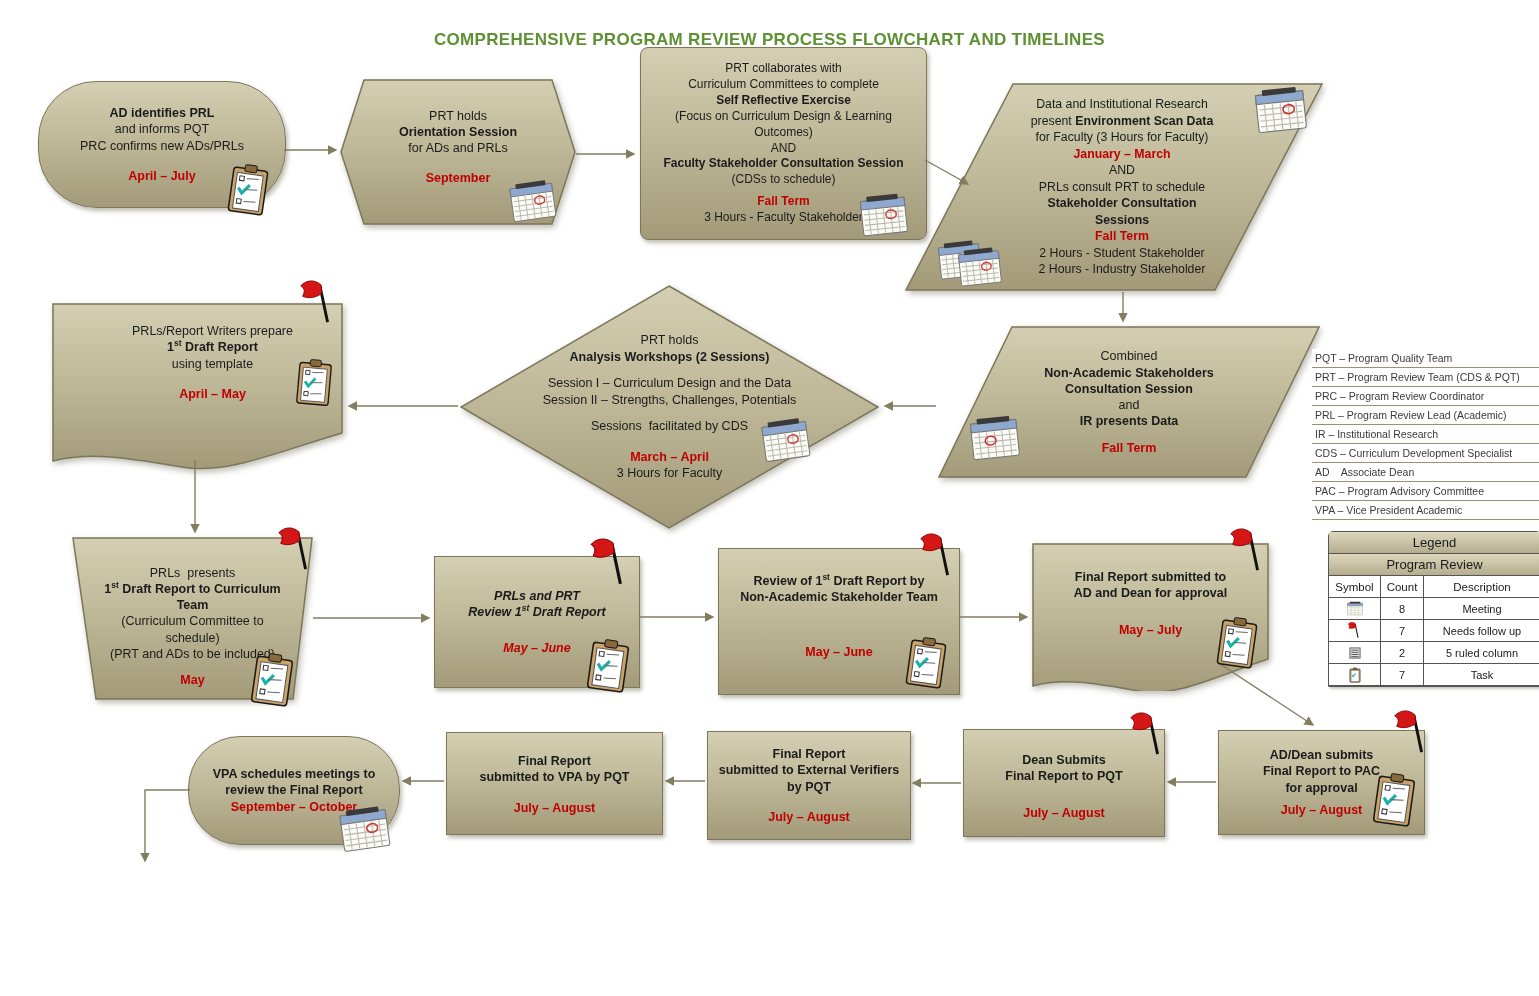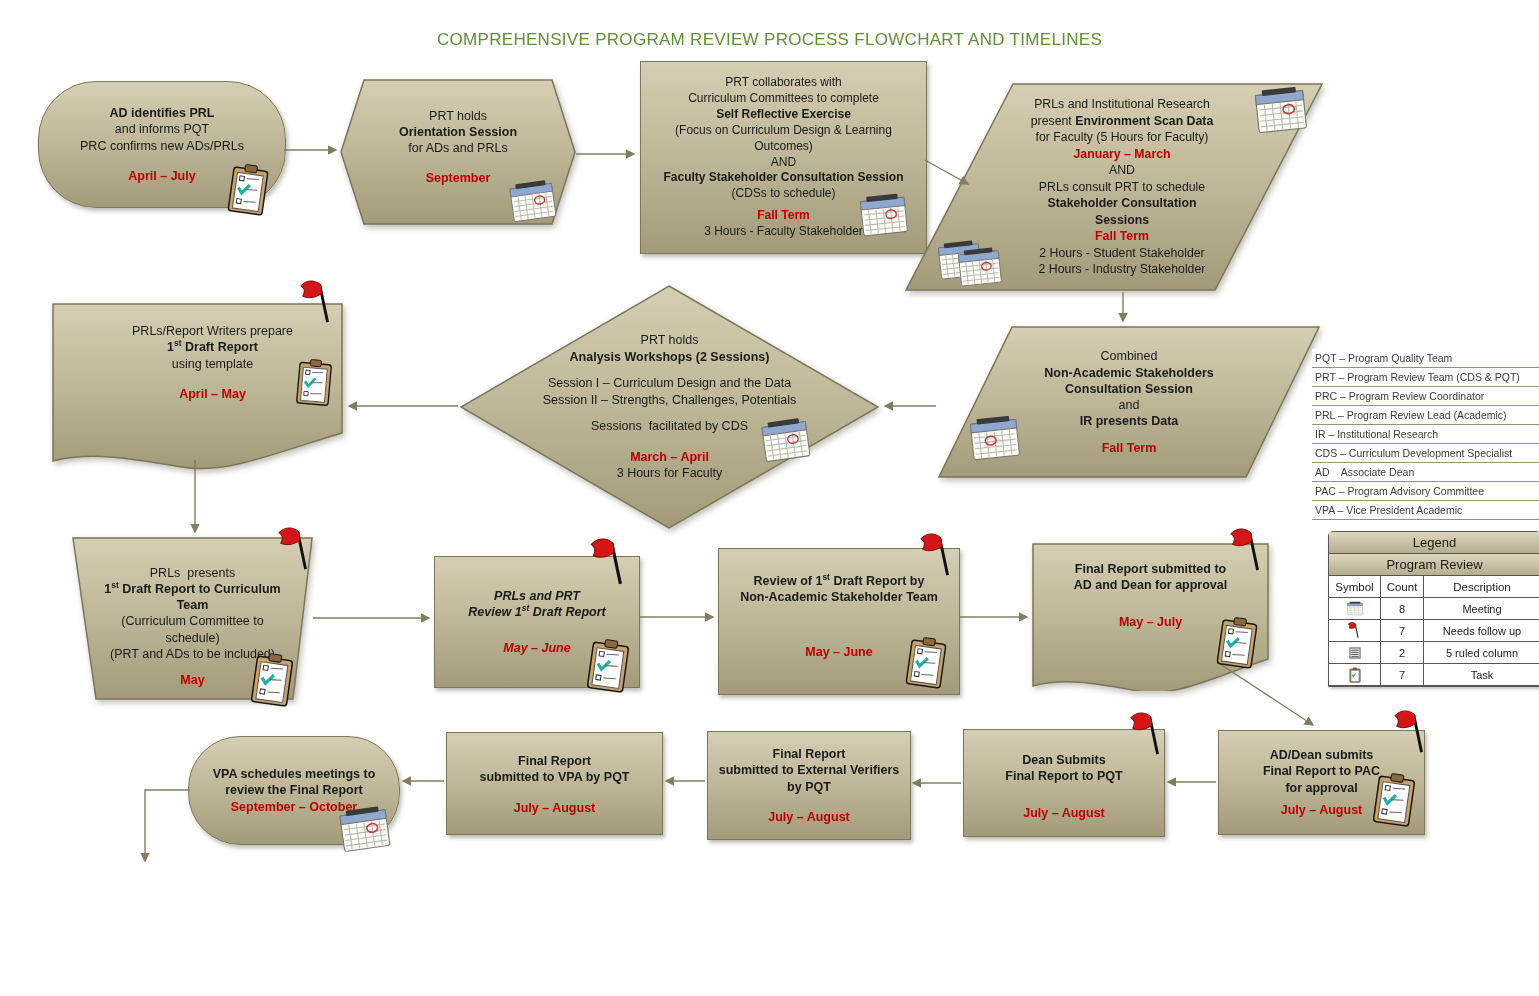--- a/index.html
+++ b/index.html
@@ -1,19 +1,19 @@
 <!DOCTYPE html>
 <html><head>
 <meta charset="utf-8">
 <style>
   html,body{margin:0;padding:0;background:#fff;}
   #canvas{position:relative;width:1539px;height:996px;background:#fff;overflow:hidden;
           font-family:"Liberation Sans",sans-serif;}
   .title{position:absolute;top:30px;left:0;width:1539px;text-align:center;
-         font-size:17px;font-weight:normal;letter-spacing:.3px;color:#5d9132;}
+         font-size:17px;font-weight:bold;letter-spacing:.3px;color:#5d9132;}
   
   .node{position:absolute;color:#1b1b1b;z-index:1;}
   .fillbox{background:linear-gradient(180deg,#d4cfb3 0%,#bbb494 55%,#a29a79 100%);
            border:1.5px solid #7c765a;box-shadow:2px 3px 4px rgba(70,66,40,.35);}
   .stadium{border-radius:58px;}
   .node svg.shape{position:absolute;left:0;top:0;filter:drop-shadow(2px 3px 3px rgba(70,66,40,.35));}
   .txt{position:absolute;inset:0;display:flex;flex-direction:column;justify-content:center;
        align-items:center;text-align:center;font-size:12.5px;line-height:1.3;z-index:2;}
   .ln{white-space:pre;}
   .b{font-weight:bold;}
@@ -74,44 +74,44 @@
       </svg>
     <div class="txt" style="padding:0 26px 10px 26px;">
       <div class="ln">PRT holds</div>
       <div class="ln b">Orientation Session</div>
       <div class="ln">for ADs and PRLs</div>
       <div class="gap14"></div>
       <div class="ln red">September</div>
     </div>
   </div>
 
-  <div class="node fillbox" style="left:640px;top:61px;width:285px;height:191px;">
+  <div class="node fillbox" style="left:640px;top:47px;width:285px;height:191px;border-radius:8px;">
     <div class="txt" style="font-size:12px;line-height:1.32;">
       <div class="ln">PRT collaborates with</div>
       <div class="ln">Curriculum Committees to complete</div>
       <div class="ln b">Self Reflective Exercise</div>
       <div class="ln">(Focus on Curriculum Design &amp; Learning</div>
       <div class="ln">Outcomes)</div>
       <div class="ln">AND</div>
       <div class="ln b">Faculty Stakeholder Consultation Session</div>
       <div class="ln">(CDSs to schedule)</div>
       <div class="gap6"></div>
       <div class="ln red">Fall Term</div>
       <div class="ln">3 Hours - Faculty Stakeholder</div>
     </div>
   </div>
 
   <div class="node" style="left:905px;top:83px;width:418px;height:208px;">
     <svg class="shape" width="418" height="208">
         <polygon points="108,1 417,1 310,207 1,207" fill="url(#g)" stroke="#7c765a" stroke-width="1.5"></polygon>
       </svg>
     <div class="txt" style="font-size:12.3px;line-height:1.34;padding-left:16px;">
-      <div class="ln">PRLs and Institutional Research</div>
+      <div class="ln">Data and Institutional Research</div>
       <div class="ln"><span>present </span><span class="b">Environment Scan Data</span></div>
-      <div class="ln">for Faculty (5 Hours for Faculty)</div>
+      <div class="ln">for Faculty (3 Hours for Faculty)</div>
       <div class="ln red">January – March</div>
       <div class="ln">AND</div>
       <div class="ln">PRLs consult PRT to schedule</div>
       <div class="ln b">Stakeholder Consultation</div>
       <div class="ln b">Sessions</div>
       <div class="ln red">Fall Term</div>
       <div class="ln">2 Hours - Student Stakeholder</div>
       <div class="ln">2 Hours - Industry Stakeholder</div>
     </div>
   </div>
@@ -193,21 +193,21 @@
       <div class="ln b">Non-Academic Stakeholder Team</div>
       <div style="height:38px;"></div>
       <div class="ln red">May – June</div>
     </div>
   </div>
 
   <div class="node" style="left:1032px;top:543px;width:237px;height:148px;">
     <svg class="shape" width="237" height="148">
         <path d="M1,1 H236 V116 C185,133 143,155 107,148 C67,141 33,134 1,143 Z" fill="url(#g)" stroke="#7c765a" stroke-width="1.5"></path>
       </svg>
-    <div class="txt" style="justify-content:flex-start;padding-top:18px;">
+    <div class="txt" style="justify-content:flex-start;padding-top:26px;">
       <div class="ln b">Final Report submitted to</div>
       <div class="ln b">AD and Dean for approval</div>
       <div class="gap20"></div>
       <div class="ln red">May – July</div>
     </div>
   </div>
 
   <div class="node fillbox" style="left:1218px;top:730px;width:205px;height:103px;">
     <div class="txt">
       <div class="ln b">AD/Dean submits</div>

